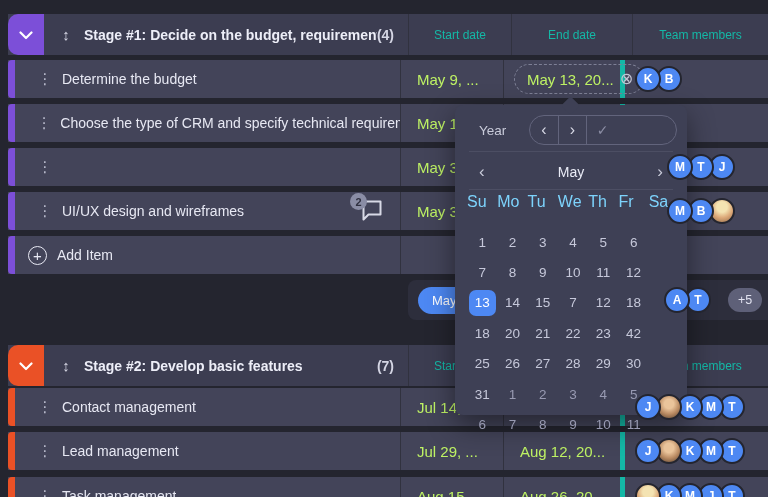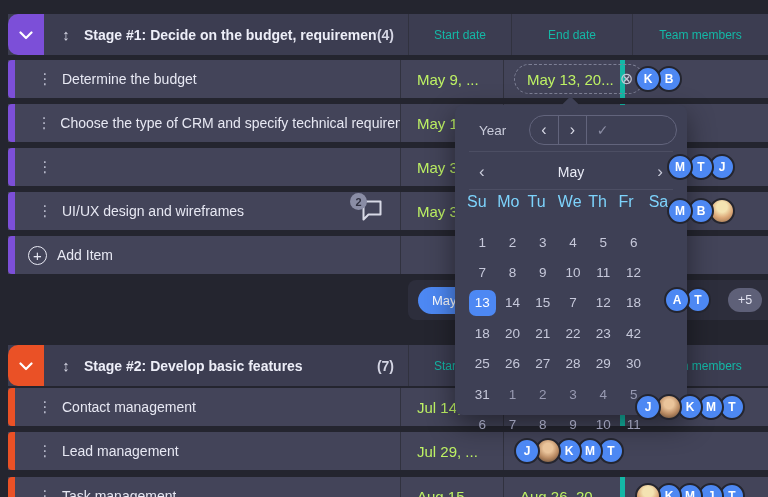--- a/index.html
+++ b/index.html
@@ -241,20 +241,23 @@
   </div>
 
   <div class="row" style="top:432px;">
     <div class="bar" style="background:#EA5126;"></div>
     <div class="cell name">
       <span class="menu-dots">⋮</span>
       <span class="task-name">Lead management</span>
     </div>
     <div class="cell start">
         <span class="date-txt">Jul 29, ...</span>
+      </div>
+    <div class="cell end" style="padding-left:16px;">
+        <span class="date-txt">Aug 12, 20...</span>
       </div>
     <div class="cell team">
         <span class="avatar" style="z-index: 50;">J</span>
         <span class="avatar photo-m" style="z-index: 49;"></span>
         <span class="avatar" style="z-index: 48;">K</span>
         <span class="avatar" style="z-index: 47;">M</span>
         <span class="avatar" style="z-index: 46;">T</span>
       </div>
   </div>
 

